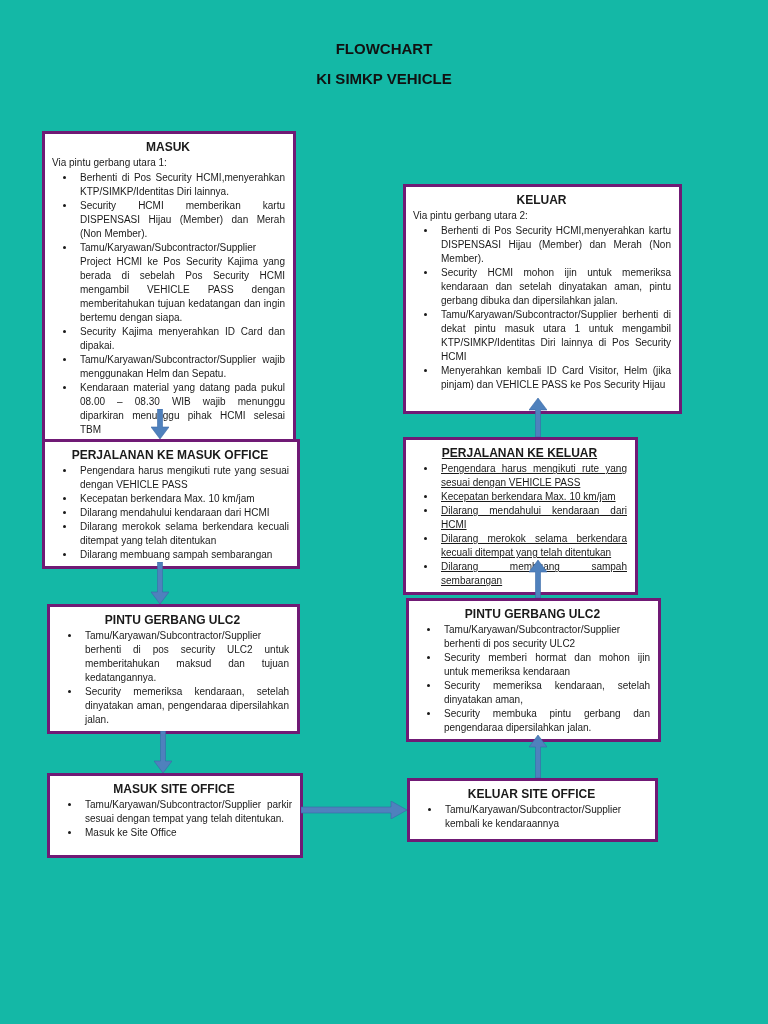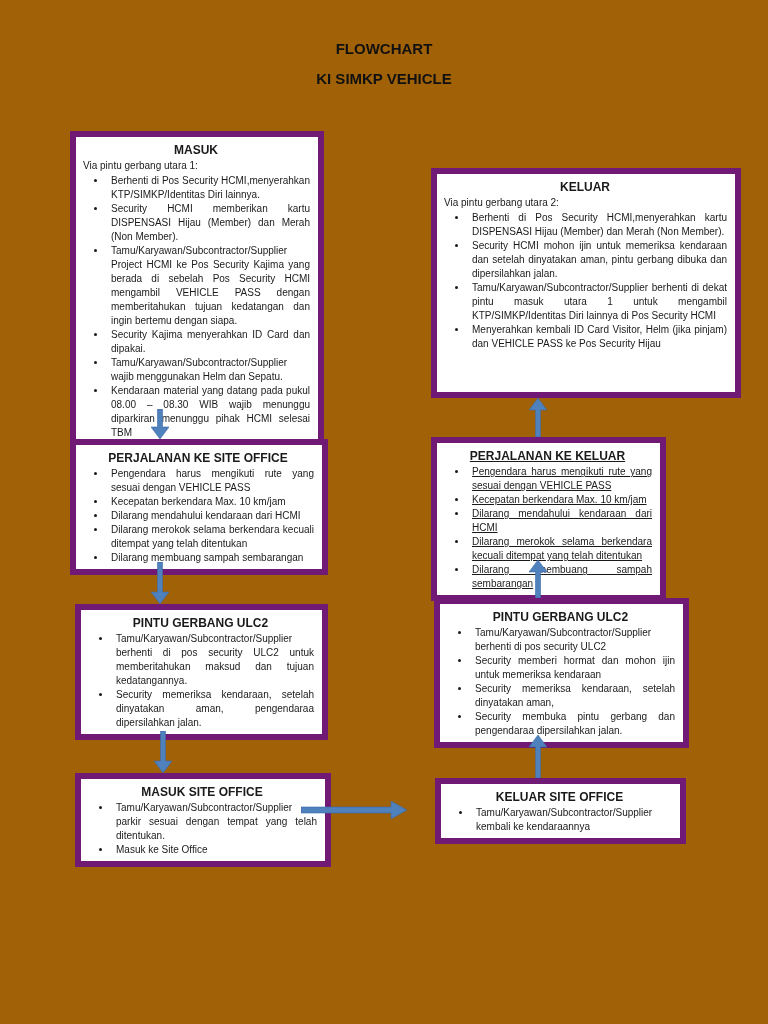--- a/index.html
+++ b/index.html
@@ -1,44 +1,43 @@
 <!DOCTYPE html>
 <html><head>
 <meta charset="utf-8">
 <style>
   html, body { margin: 0; padding: 0; background: #ffffff; }
   .page {
     position: relative;
     width: 768px;
     height: 1024px;
-    background: #a16207;
+    background: #14b8a6;
     font-family: "Liberation Sans", sans-serif;
     color: #1a1a1a;
     overflow: hidden;
   }
   .doc-title {
     position: absolute;
     top: 34px;
     left: 0;
     width: 768px;
     text-align: center;
     font-weight: bold;
     font-size: 15px;
     line-height: 30px;
     color: #111;
   }
   .box {
     position: absolute;
-    border: 6px solid #701a75;
+    border: 3px solid #701a75;
     background: #ffffff;
     padding: 5px 8px 4px 6px;
     box-sizing: border-box;
     font-size: 10px;
     line-height: 1.4;
-    margin-left: 28px;
   }
   .box-title {
     text-align: center;
     font-weight: bold;
     font-size: 12px;
     line-height: 1.35;
     margin-bottom: 1px;
   }
   .box-subtitle {
     font-size: 10px;
@@ -48,21 +47,21 @@
     margin: 0;
     padding-left: 25px;
     list-style: disc outside;
   }
   ul.bullets li {
     text-align: justify;
     padding-left: 4px;
   }
   
   #box-masuk          { left: 42px;  top: 131px; width: 254px; min-height: 278px; }
-  #box-keluar         { left: 403px; top: 168px; width: 310px; min-height: 230px; }
+  #box-keluar         { left: 403px; top: 184px; width: 279px; min-height: 230px; }
   #box-perj-site      { left: 42px;  top: 439px; width: 258px; min-height: 123px; }
   #box-perj-keluar    { left: 403px; top: 437px; width: 235px; min-height: 125px; text-decoration: underline; }
   #box-ulc2-masuk     { left: 47px;  top: 604px; width: 253px; min-height: 126px; }
   #box-ulc2-keluar    { left: 406px; top: 598px; width: 255px; min-height: 137px; }
   #box-masuk-office   { left: 47px;  top: 773px; width: 256px; min-height: 85px; }
   #box-keluar-office  { left: 407px; top: 778px; width: 251px; min-height: 64px; }
   
   .arrow { position: absolute; display: block; }
   .arrow polygon { stroke: #3a6aa8; stroke-width: 0.6; }
   #arrow-down-1  { left: 151px; top: 409px; }
@@ -101,21 +100,21 @@
     <div class="box-subtitle">Via pintu gerbang utara 2:</div>
     <ul class="bullets">
         <li>Berhenti di Pos Security HCMI,menyerahkan kartu DISPENSASI Hijau (Member) dan Merah (Non Member).</li>
         <li>Security HCMI mohon ijin untuk memeriksa kendaraan dan setelah dinyatakan aman, pintu gerbang dibuka dan dipersilahkan jalan.</li>
         <li>Tamu/Karyawan/Subcontractor/Supplier berhenti di dekat pintu masuk utara 1 untuk mengambil KTP/SIMKP/Identitas Diri lainnya di Pos Security HCMI</li>
         <li>Menyerahkan kembali ID Card Visitor, Helm (jika pinjam) dan VEHICLE PASS ke Pos Security Hijau</li>
       </ul>
   </div>
 
   <div class="box" id="box-perj-site">
-    <div class="box-title">PERJALANAN KE SITE OFFICE</div>
+    <div class="box-title">PERJALANAN KE MASUK OFFICE</div>
     <ul class="bullets">
         <li>Pengendara harus mengikuti rute yang sesuai dengan VEHICLE PASS</li>
         <li>Kecepatan berkendara Max. 10 km/jam</li>
         <li>Dilarang mendahului kendaraan dari HCMI</li>
         <li>Dilarang merokok selama berkendara kecuali ditempat yang telah ditentukan</li>
         <li>Dilarang membuang sampah sembarangan</li>
       </ul>
   </div>
 
   <div class="box" id="box-perj-keluar">

